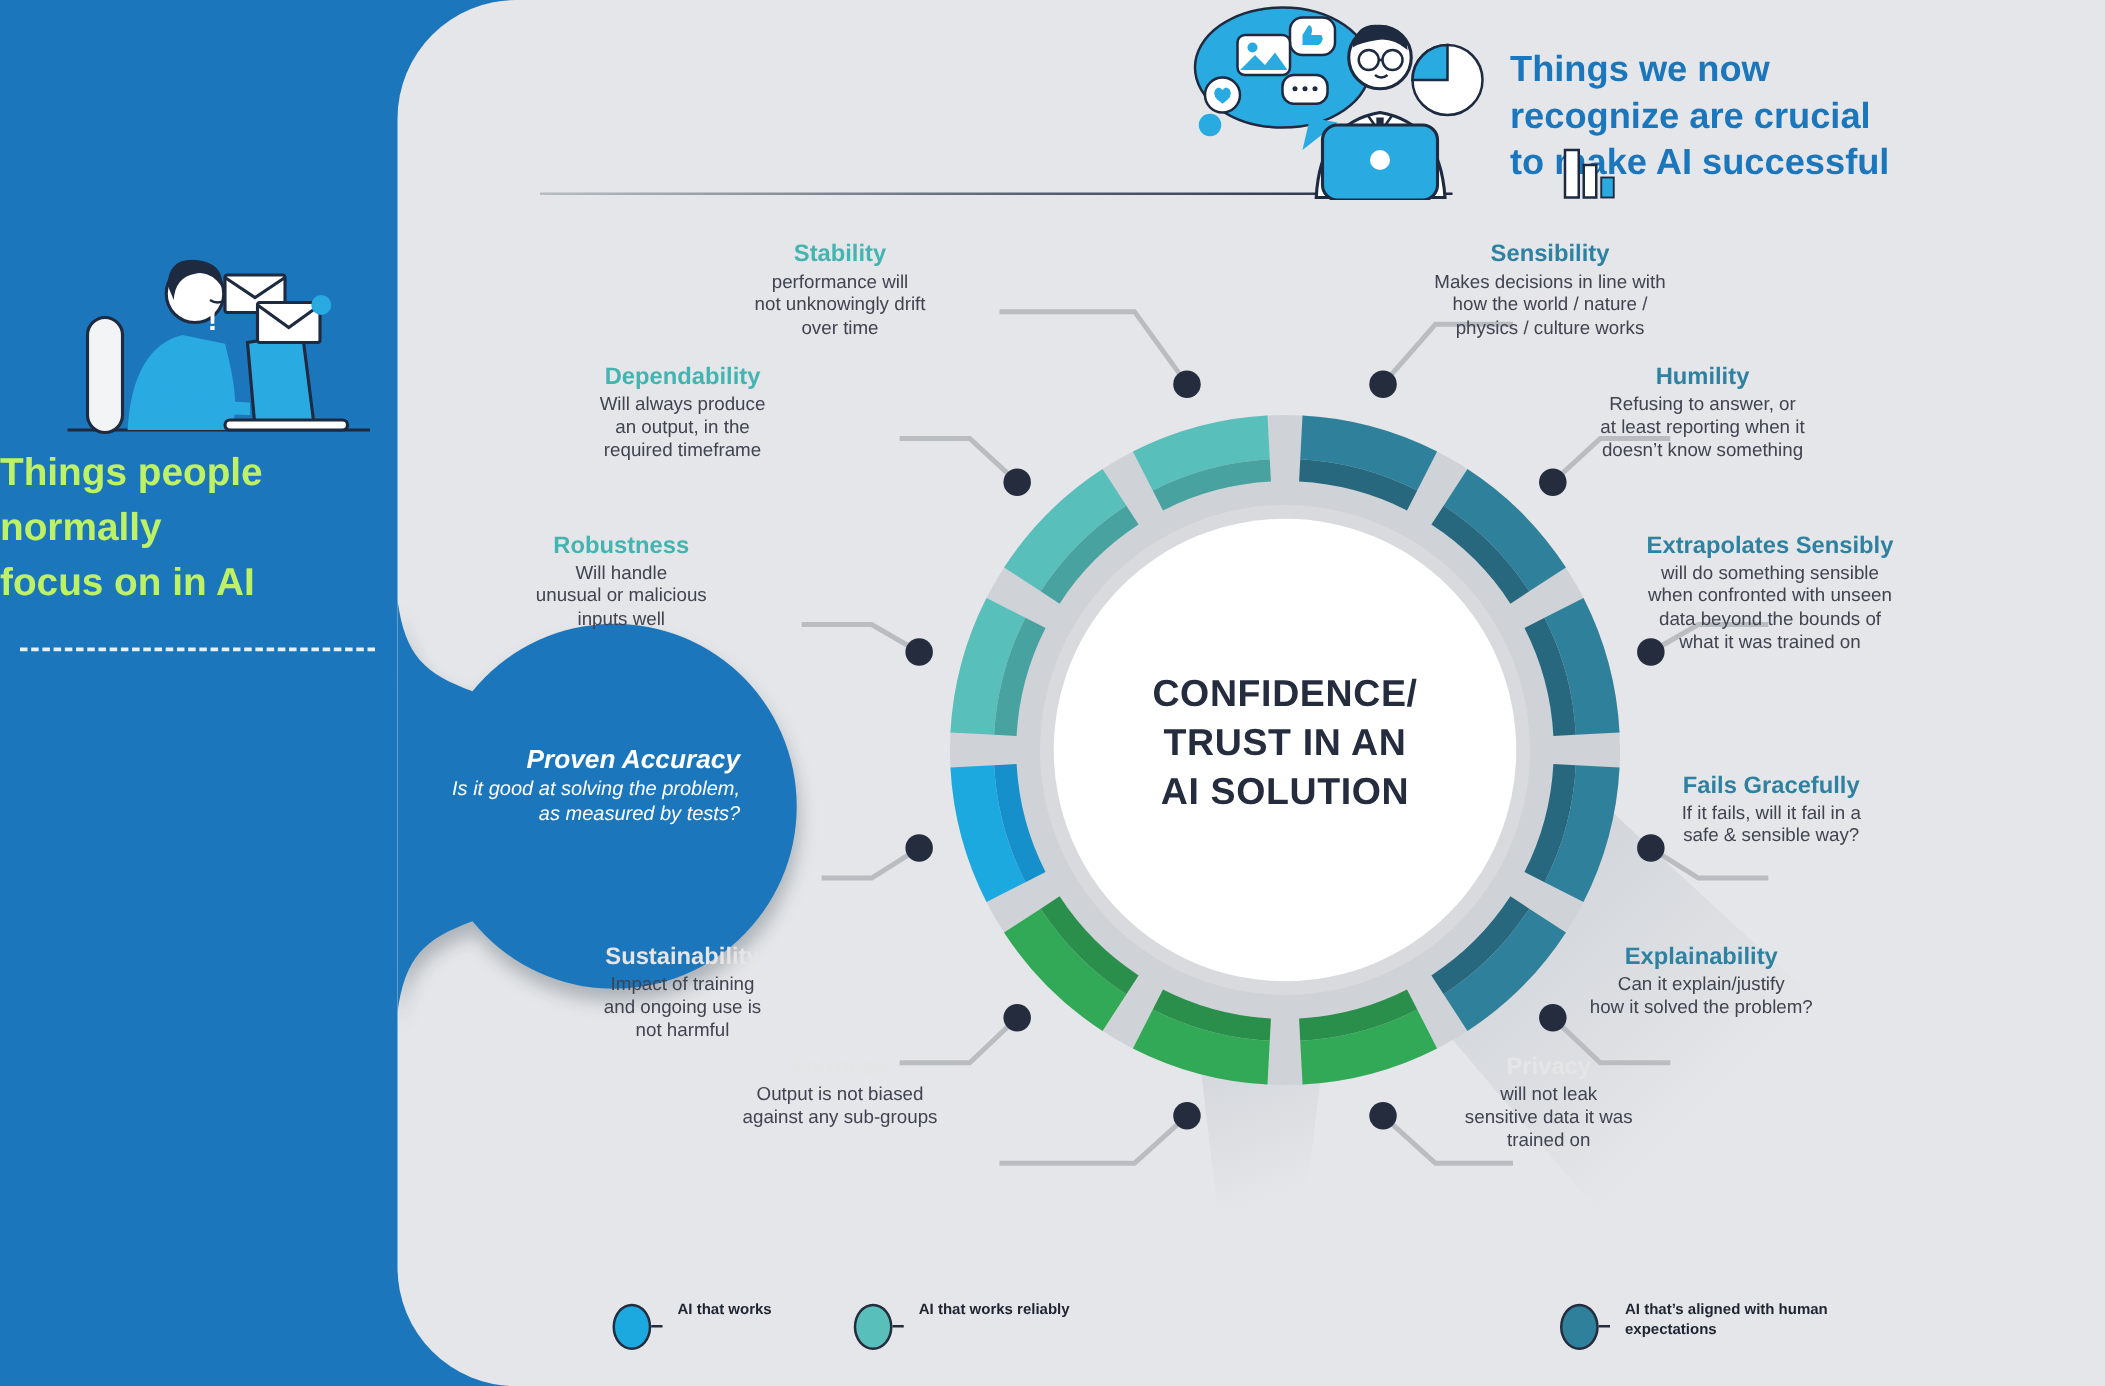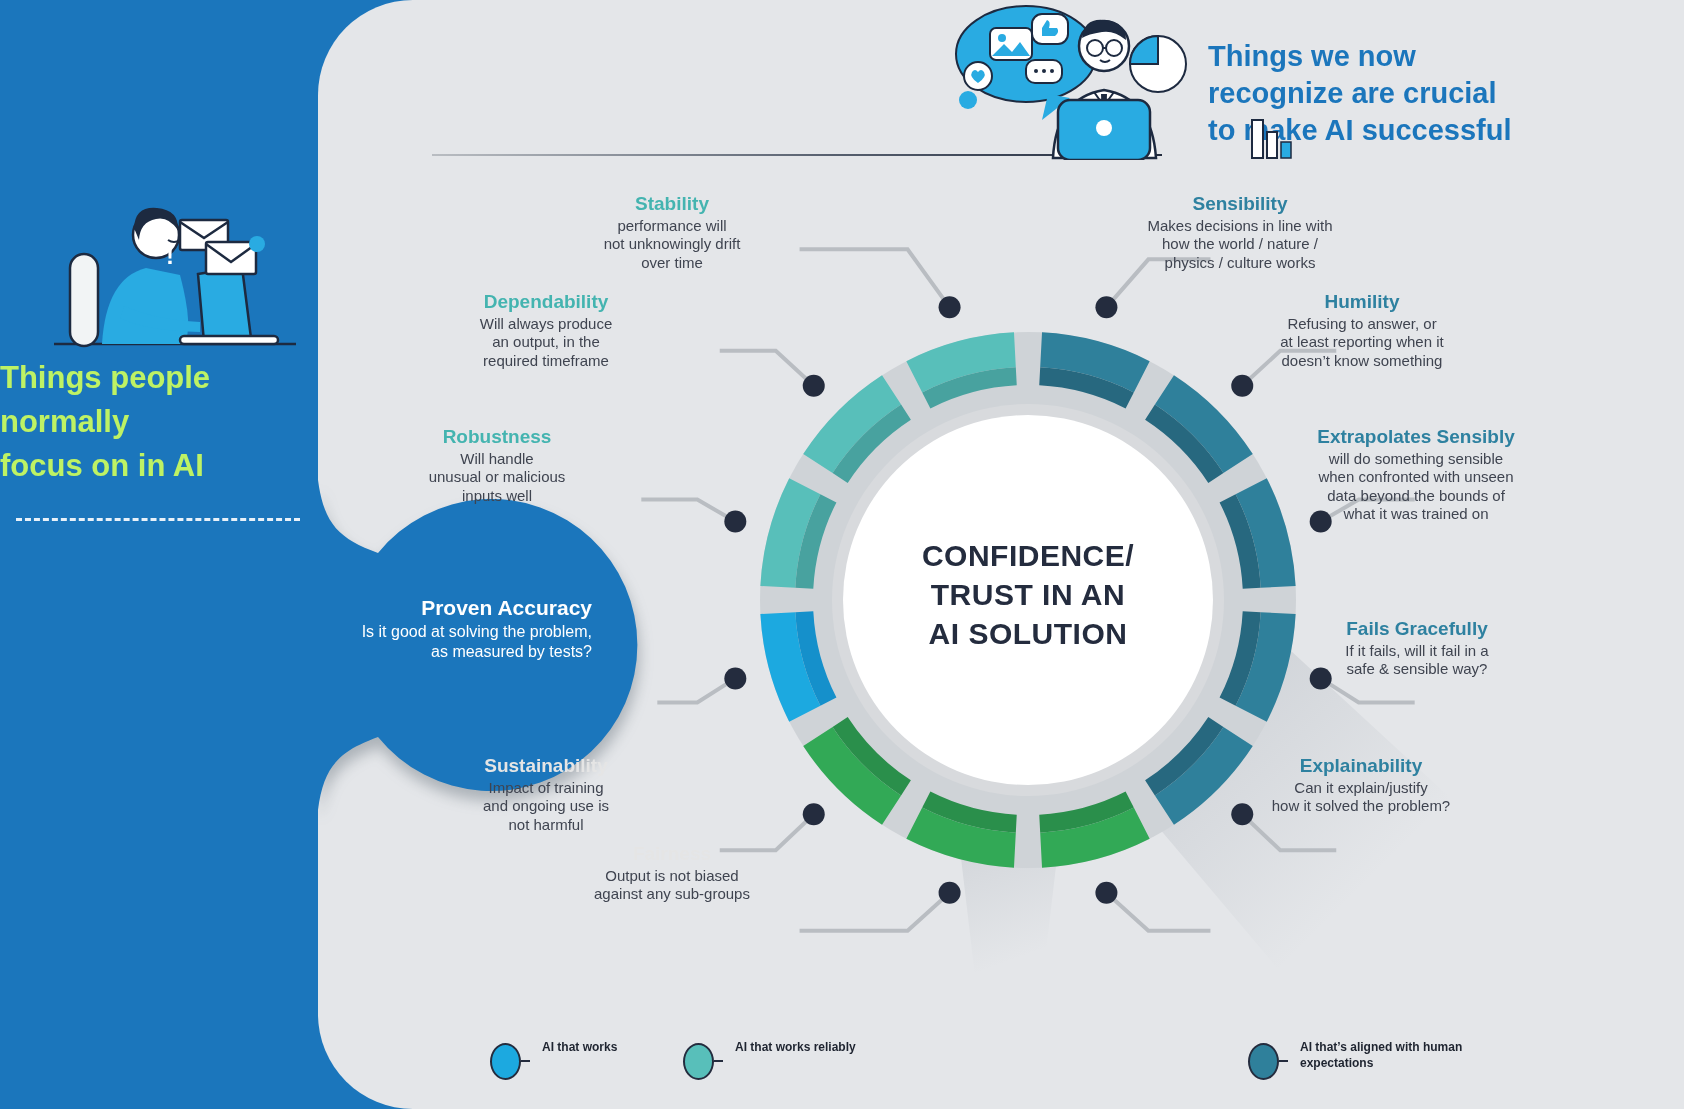--- a/index.html
+++ b/index.html
@@ -33,21 +33,21 @@
       color:#242c3e;font-size:30px;font-weight:bold;line-height:1.3;letter-spacing:.5px;white-space:pre-line;}
   
   .wlabel{position:absolute;z-index:3;text-align:center;}
   .wlabel .label-title{font-size:19px;font-weight:bold;margin-bottom:2px;}
   .wlabel .label-desc{font-size:15px;color:#3f4450;line-height:1.22;white-space:pre-line;}
   .wlabel.c-reliable .label-title{color:#44b4b0;}
   .wlabel.c-aligned  .label-title{color:#2e81a0;}
   .wlabel.c-interests .label-title{color:#e5e5e5;}
   .wlabel.c-works .label-title{color:#ffffff;font-size:21px;}
   .wlabel.c-works .label-desc{color:#ffffff;font-size:16px;}
-  .wlabel.align-right{text-align:right;}
+  .wlabel.align-right{text-align:right;font-style:italic;}
   
   .knob-svg{position:absolute;left:318px;top:415px;z-index:2;}
   
   .legend-item{position:absolute;top:1040px;display:flex;align-items:flex-start;z-index:3;}
   .legend-swatch{width:27px;height:33px;border:2px solid #242c3e;border-radius:50%;flex:0 0 auto;margin-top:3px;}
   .legend-tick{width:9px;height:2px;background:#242c3e;margin:20px 0 0 0;flex:0 0 auto;}
   .legend-label{margin-left:12px;font-size:12px;font-weight:bold;color:#1e2430;line-height:1.3;max-width:215px;}
   .illus{position:absolute;z-index:4;}
 </style>
 </head>
@@ -205,20 +205,26 @@
     <div class="wlabel c-aligned" style="left: 1282px; top: 618px; width: 270px;">
       <div class="label-title">Fails Gracefully</div>
       <div class="label-desc">If it fails, will it fail in a
 safe &amp; sensible way?</div>
     </div>
     <div class="wlabel c-aligned" style="left: 1216px; top: 755px; width: 290px;">
       <div class="label-title">Explainability</div>
       <div class="label-desc">Can it explain/justify
 how it solved the problem?</div>
     </div>
+    <div class="wlabel c-interests" style="left: 1114px; top: 843px; width: 250px;">
+      <div class="label-title">Privacy</div>
+      <div class="label-desc">will not leak
+sensitive data it was
+trained on</div>
+    </div>
     <div class="wlabel c-interests" style="left: 542px; top: 843px; width: 260px;">
       <div class="label-title">Fairness</div>
       <div class="label-desc">Output is not biased
 against any sub-groups</div>
     </div>
     <div class="wlabel c-interests" style="left: 421px; top: 755px; width: 250px;">
       <div class="label-title">Sustainability</div>
       <div class="label-desc">Impact of training
 and ongoing use is
 not harmful</div>

